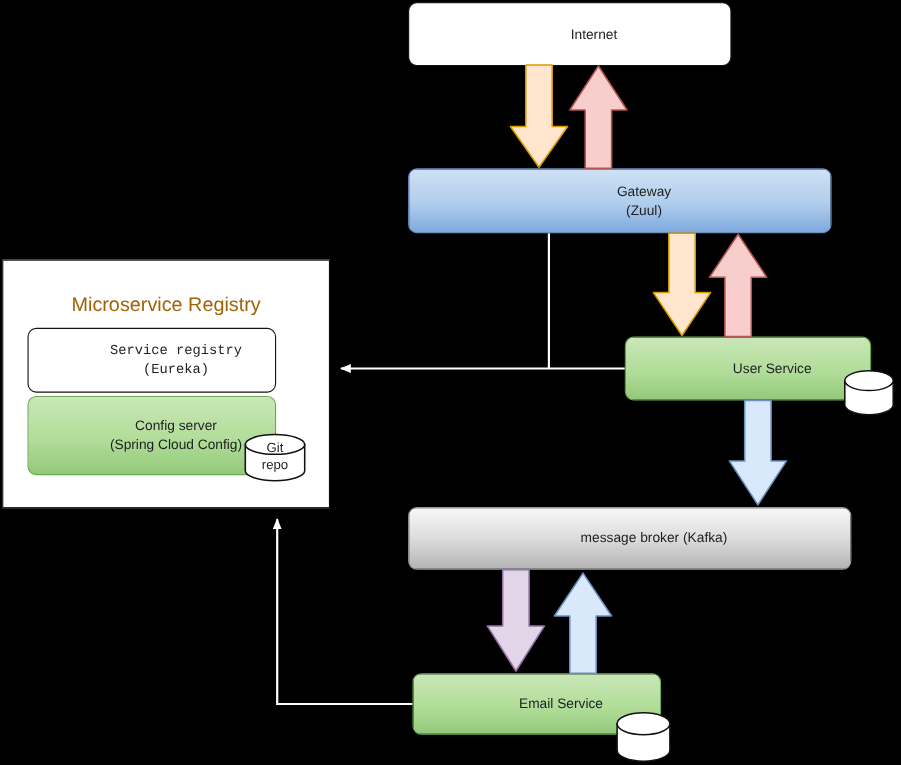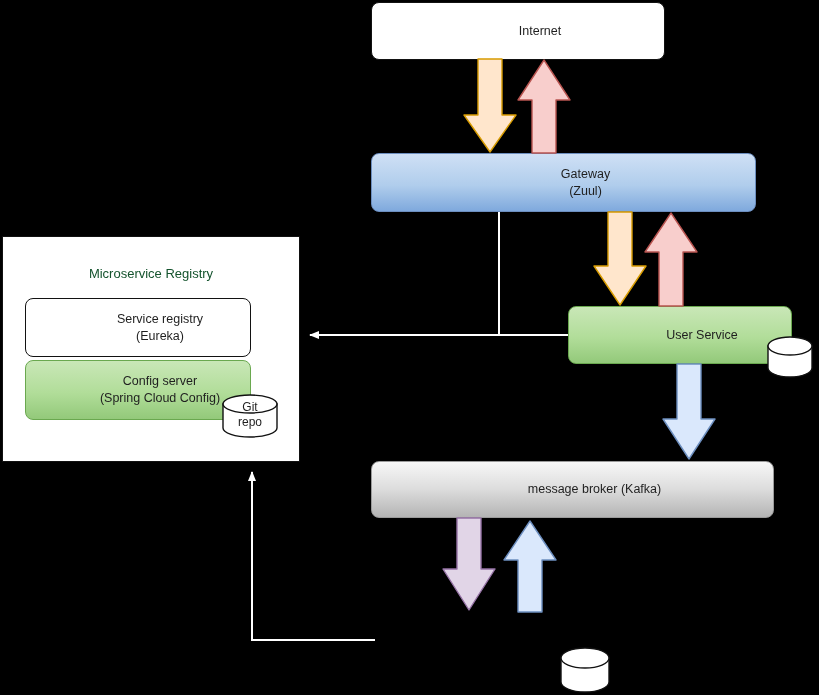--- a/index.html
+++ b/index.html
@@ -13,21 +13,21 @@
 
   .plain-white{background:#ffffff;border:1px solid #121212;}
   .blue-box{background:linear-gradient(180deg,#cfe0f5 0%,#b0cdec 55%,#7fa9dd 100%);
             border:1px solid #6c8ebf;}
   .green-box{background:linear-gradient(180deg,#c9e7b7 0%,#b1dd99 55%,#93c97a 100%);
              border:1px solid #6aa84f;}
   .gray-box{background:linear-gradient(180deg,#f7f7f7 0%,#dcdcdc 50%,#b4b4b4 100%);
             border:1px solid #9a9a9a;}
   .panel{background:#ffffff;border:1px solid #111;border-radius:0;}
   .panel-title{position:absolute;left:0;right:0;top:28px;
-               font-size:13px;color:#14532d;}
+               font-size:18px;color:#a16207;}
 
   svg.layer{position:absolute;left:0;top:0;width:819px;height:695px;overflow:visible;}
   .cyl-text{font-family:"Liberation Sans",sans-serif;font-size:12px;fill:#1f1f1f;
             text-anchor:middle;}
 </style>
 </head>
 <body>
 
 <div id="stage">
 
@@ -45,26 +45,26 @@
 
     <g>
       <path d="M375,640 L252,640 L252,472" stroke="#ffffff" stroke-width="2" fill="none" marker-end="url(#wArrow)"></path>
     </g>
   </svg>
 
   <div class="node panel" style="left:2px;top:236px;width:298px;height:226px;">
     <div class="panel-title">Microservice Registry</div>
   </div>
 
-  <div class="node plain-white" style="left:25px;top:298px;width:226px;height:59px;">
+  <div class="node plain-white" style="left:25px;top:298px;width:226px;height:59px;font-family:Liberation Mono, monospace;">
     <span>Service registry
 (Eureka)</span>
   </div>
 
-  <div class="node green-box" style="left:25px;top:360px;width:226px;height:60px;">
+  <div class="node green-box" style="left:25px;top:360px;width:226px;height:72px;">
     <span>Config server
 (Spring Cloud Config)</span>
   </div>
 
   <div class="node plain-white" style="left:371px;top:2px;width:294px;height:58px;">
     <span>Internet</span>
   </div>
 
   <div class="node blue-box" style="left:371px;top:153px;width:385px;height:59px;">
     <span>Gateway
@@ -72,20 +72,23 @@
   </div>
 
   <div class="node gray-box" style="left:371px;top:461px;width:403px;height:57px;">
     <span>message broker (Kafka)</span>
   </div>
 
   <div class="node green-box" style="left:568px;top:306px;width:224px;height:58px;">
     <span>User Service</span>
   </div>
 
+  <div class="node green-box" style="left:375px;top:612px;width:226px;height:56px;">
+    <span>Email Service</span>
+  </div>
 
   <svg class="layer">
 
     <path d="M478,59 L502,59 L502,115 L516,115 L490,152 L464,115 L478,115 Z" fill="#ffe6cc" stroke="#d79b00" stroke-width="1.4" stroke-linejoin="round"></path>
 
     <path d="M532,153 L556,153 L556,100 L570,100 L544,60 L518,100 L532,100 Z" fill="#f8cecc" stroke="#b85450" stroke-width="1.4" stroke-linejoin="round"></path>
 
     <path d="M608,212 L632,212 L632,266 L646,266 L620,305 L594,266 L608,266 Z" fill="#ffe6cc" stroke="#d79b00" stroke-width="1.4" stroke-linejoin="round"></path>
 
     <path d="M659,306 L683,306 L683,252 L697,252 L671,213 L645,252 L659,252 Z" fill="#f8cecc" stroke="#b85450" stroke-width="1.4" stroke-linejoin="round"></path>

